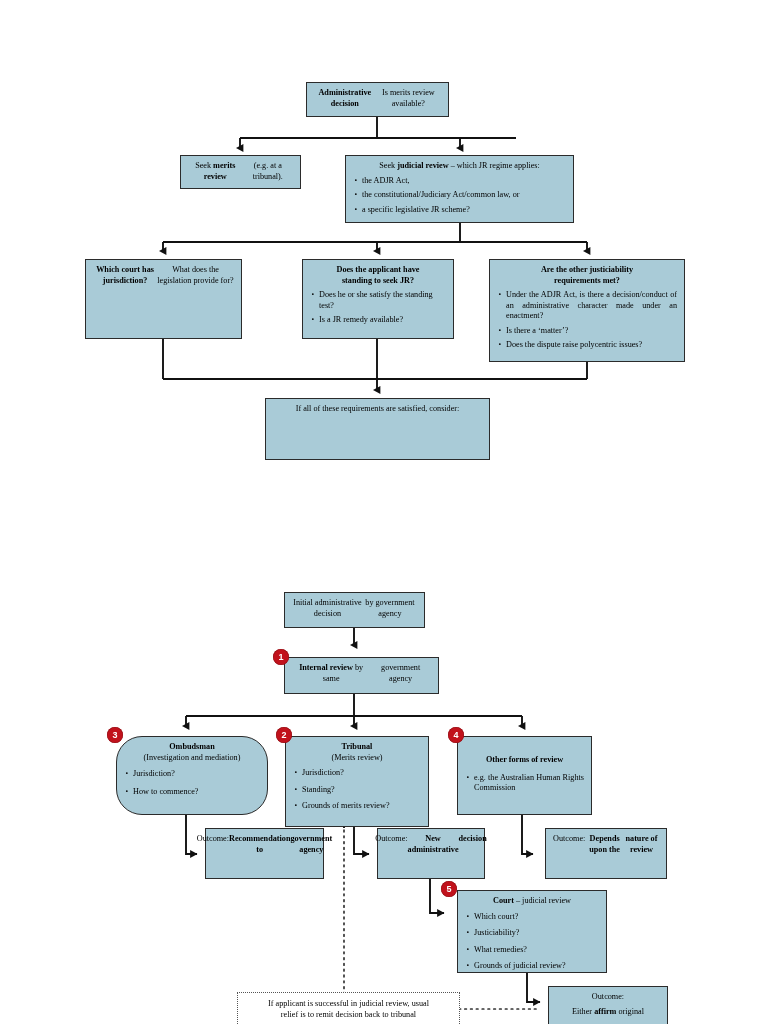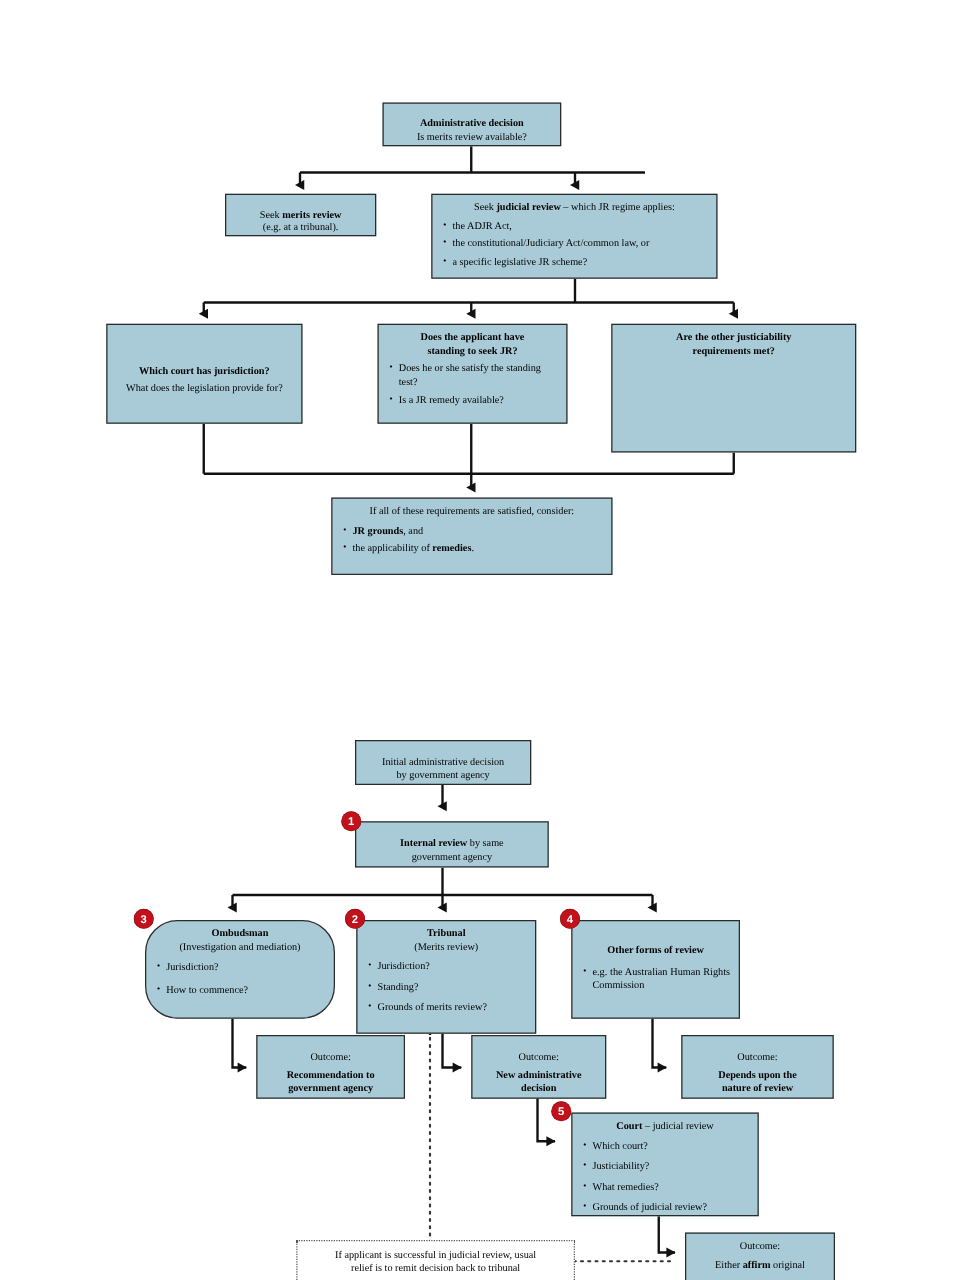--- a/index.html
+++ b/index.html
@@ -18,21 +18,21 @@
     box-sizing:border-box;
     font-size:8.2px;
     line-height:1.28;
     color:#000;
     z-index:3;
   }
   .box .hd{font-weight:bold;text-align:center;display:block;}
   .box .sub{text-align:center;display:block;}
   .box .ctr{text-align:center;}
   .pad{padding:5px 7px;}
-  .center-v{display:flex;flex-direction:column;justify-content:center;height:100%;}
+  .center-v{display:flex;flex-direction:row;justify-content:center;height:100%;}
 
   ul.bl{margin:4px 0 0 0;padding:0;list-style:none;}
   ul.bl li{
     position:relative;padding-left:9px;margin:0 0 4px 0;text-align:left;
   }
   ul.bl li:last-child{margin-bottom:0;}
   ul.bl li:before{
     content:"\00B7";position:absolute;left:1px;top:-1px;font-weight:bold;font-size:11px;line-height:1;
   }
   ul.bl.just li{text-align:justify;}
@@ -158,30 +158,31 @@
         <li>Does he or she satisfy the standing test?</li>
         <li>Is a JR remedy available?</li>
       </ul>
     </div>
   </div>
 
   <div class="box" style="left:489px;top:259px;width:196px;height:103px;">
     <div class="pad">
       <span class="hd">Are the other justiciability</span>
       <span class="hd">requirements met?</span>
+      <ul class="bl just">
+        <li>Under the ADJR Act, is there a decision/conduct of an administrative character made under an enactment?</li>
+        <li>Is there a ‘matter’?</li>
+        <li>Does the dispute raise polycentric issues?</li>
+      </ul>
     </div>
   </div>
 
   <div class="box" style="left:265px;top:398px;width:225px;height:62px;">
     <div class="pad">
       <span class="ctr" style="display:block;">If all of these requirements are satisfied, consider:</span>
-      <ul class="bl" style="margin-top:5px;">
-        <li><b>JR grounds</b><span>, and</span></li>
-        <li><span>the applicability of </span><b>remedies</b><span>.</span></li>
-      </ul>
     </div>
   </div>
 
   <div class="box" style="left:284px;top:592px;width:141px;height:36px;">
     <div class="pad center-v">
       <span class="ctr" style="display:block;">Initial administrative decision</span>
       <span class="ctr" style="display:block;">by government agency</span>
     </div>
   </div>
 

